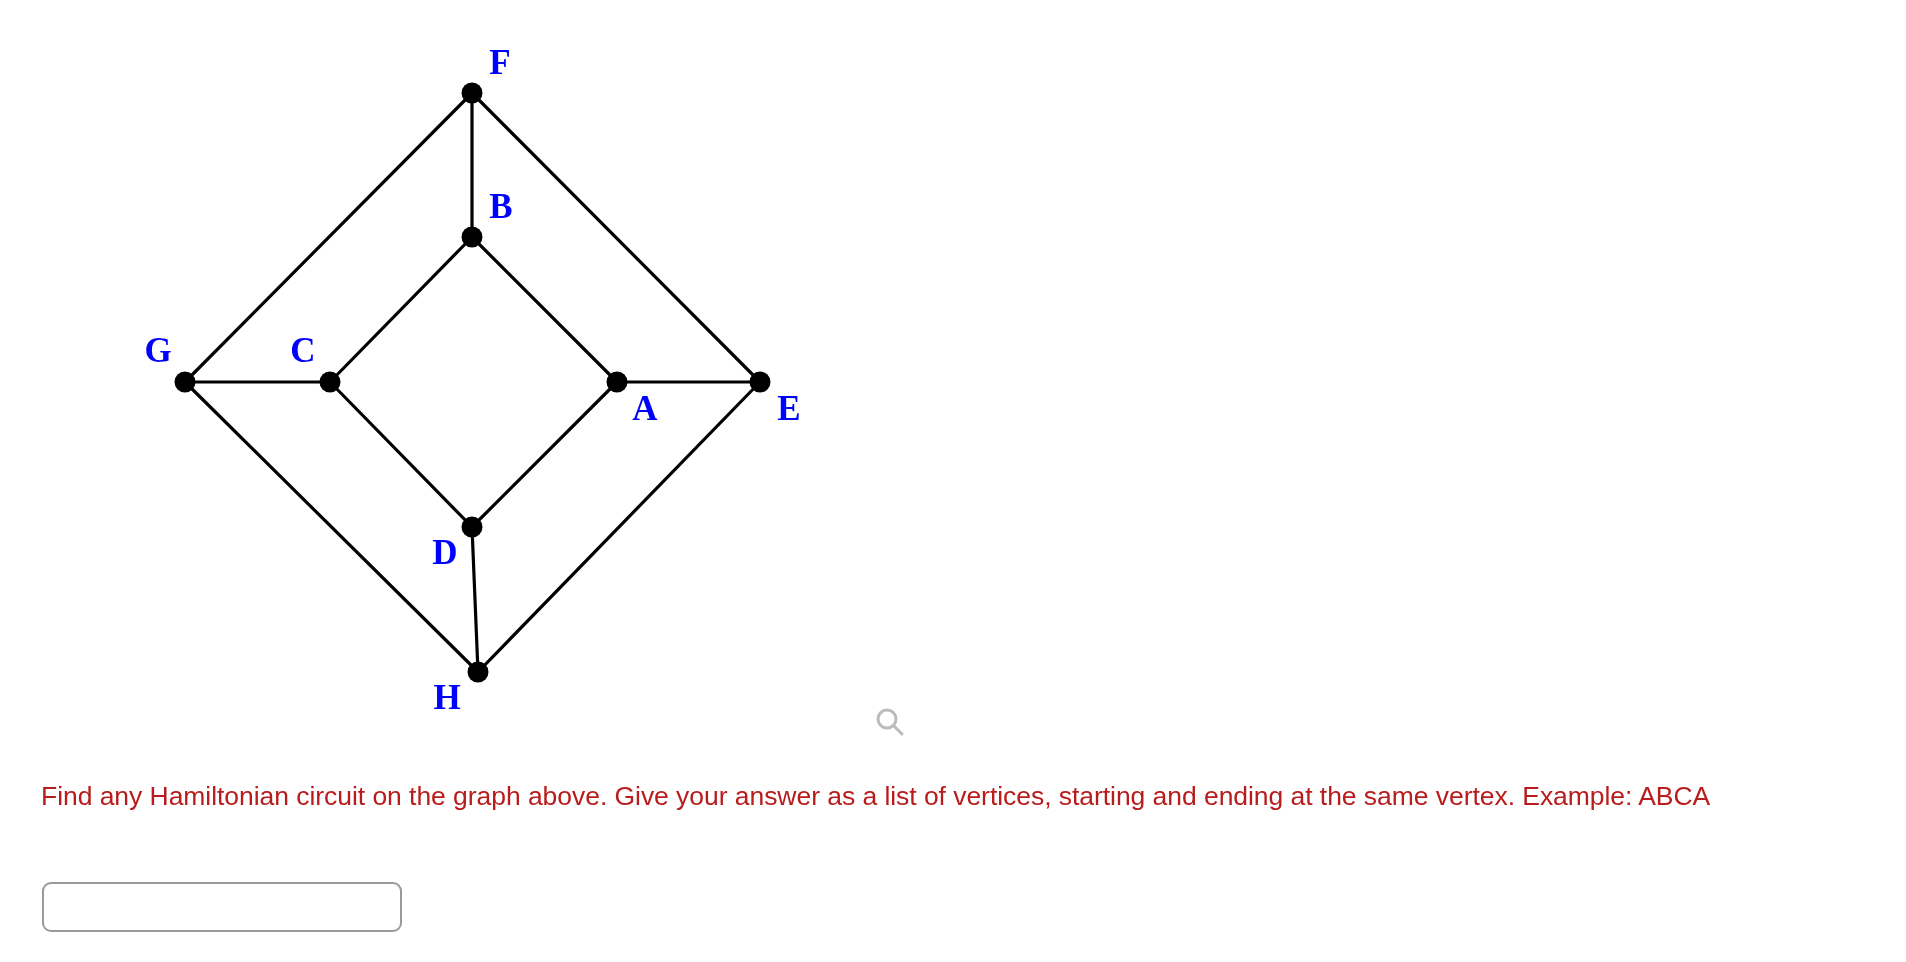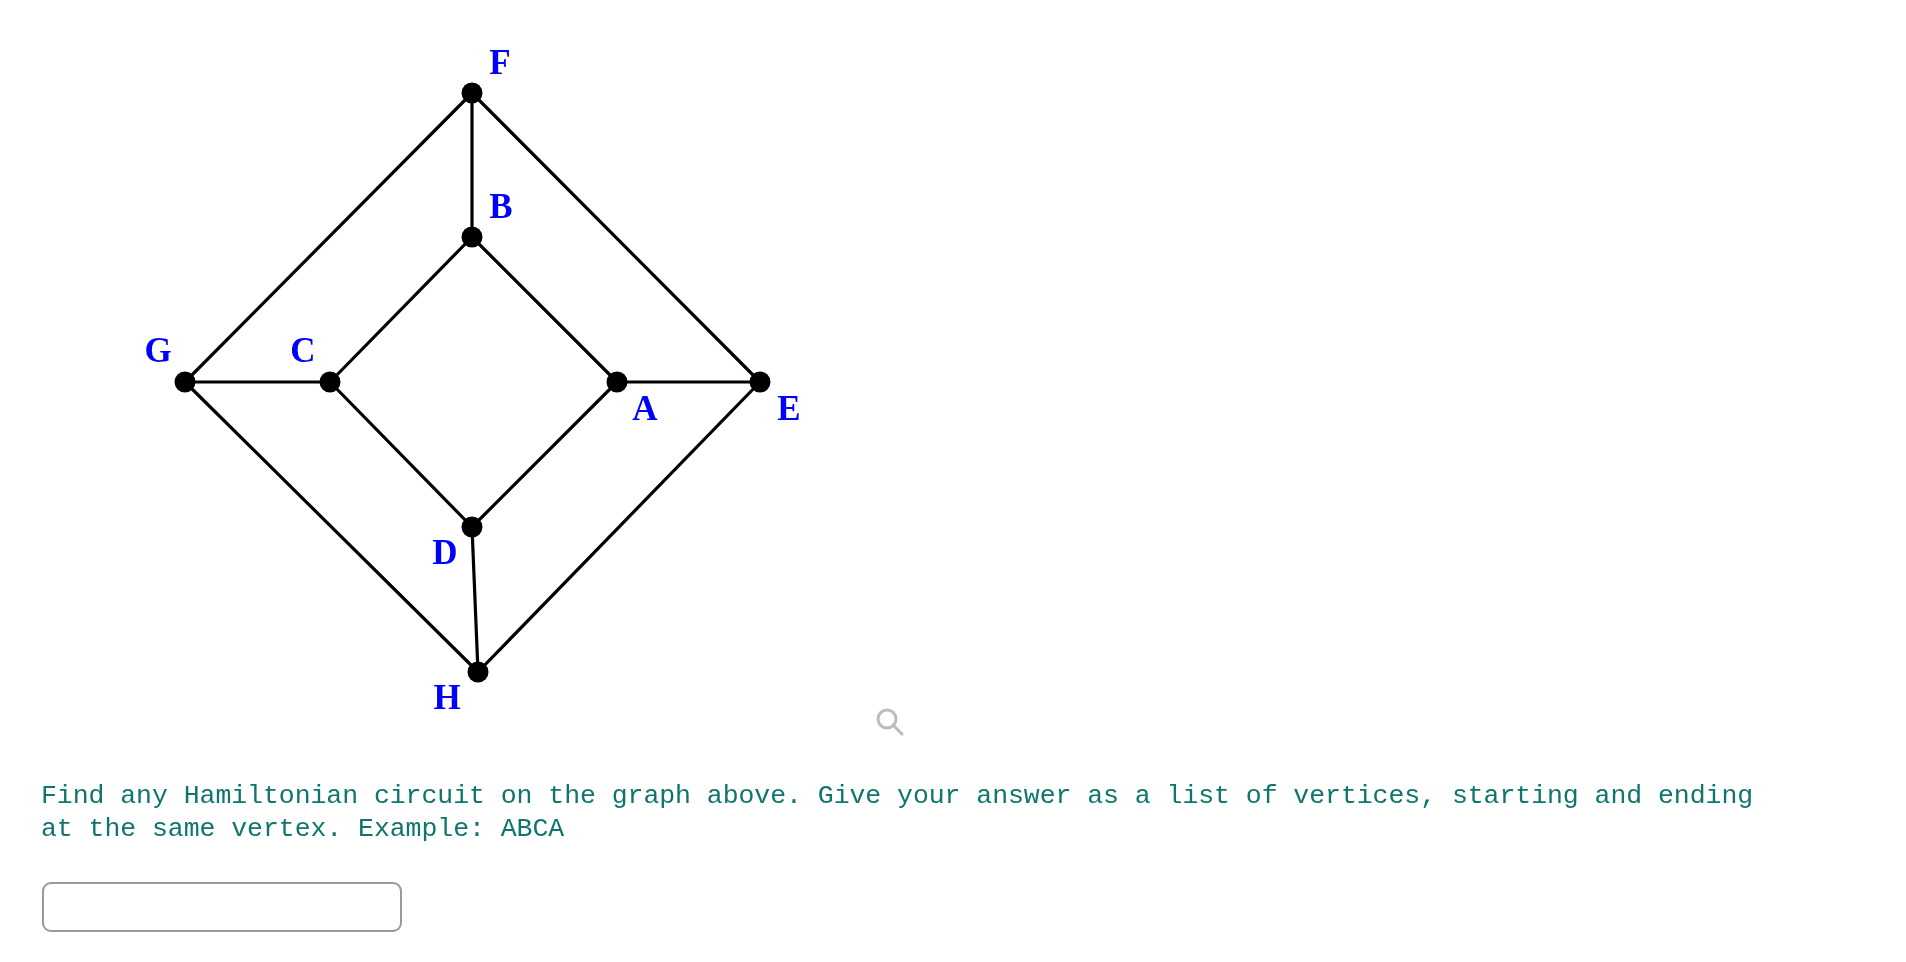--- a/index.html
+++ b/index.html
@@ -63,24 +63,24 @@
     height: 36px;
   }
   .magnifier svg { display: block; }
 
   
   .prompt {
     position: absolute;
     left: 41px;
     top: 780px;
     width: 1720px;
-    font-family: Liberation Mono, monospace;
+    font-family: Liberation Sans, sans-serif;
     font-size: 26.5px;
     line-height: 1.26;
-    color: #0f766e;
+    color: #b91c1c;
     letter-spacing: -0.05px;
   }
 
   
   .answer-wrap {
     position: absolute;
     left: 42px;
     top: 882px;
   }
   .answer-input {

